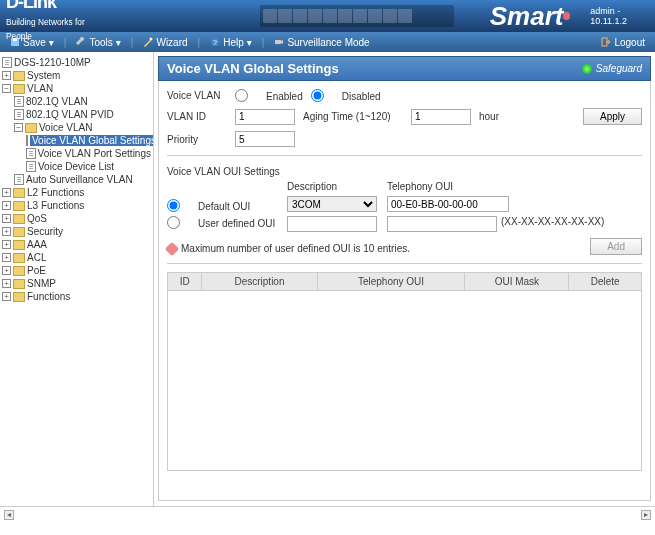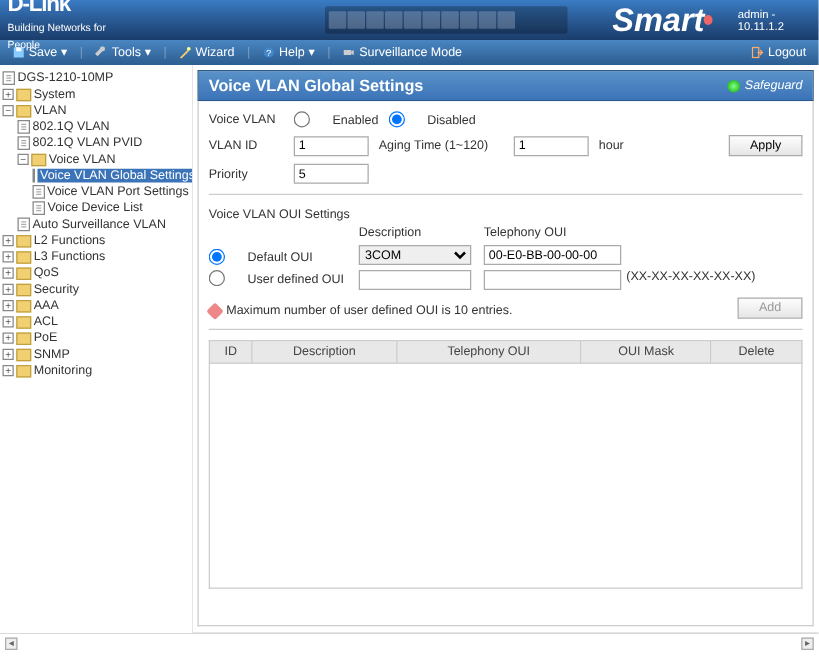--- a/index.html
+++ b/index.html
@@ -218,21 +218,21 @@
           <a>PoE</a>
         </li>
       <li>
           <span class="tog">+</span>
           <span class="fld"></span>
           <a>SNMP</a>
         </li>
       <li>
           <span class="tog">+</span>
           <span class="fld"></span>
-          <a>Monitoring</a>
+          <a>Functions</a>
         </li>
     </ul>
 
   </div>
 
   <div class="content">
     <div class="panel-title">
       <span>Voice VLAN Global Settings</span>
       <span class="safeguard">
           <span class="g"></span>
@@ -279,21 +279,21 @@
               <span>User defined OUI</span>
             </span>
         </div>
         <div class="ouicol">
           <span>Description</span>
           <select><option>3COM</option></select>
           <input type="text" style="width: 90px;">
         </div>
         <div class="ouicol">
           <span>Telephony OUI</span>
-          <input type="text" style="width: 110px;" value="00-E0-BB-00-00-00">
+          <input type="text" style="width: 122px;" value="00-E0-BB-00-00-00">
           <span style="display:flex;gap:4px;align-items:flex-start">
             <input type="text" style="width: 110px;">
             <span>(XX-XX-XX-XX-XX-XX)</span>
           </span>
         </div>
       </div>
       <div class="row" style="margin-top:6px">
         <div class="warn">
             <span class="p"></span>
             <span>Maximum number of user defined OUI is 10 entries.</span>

